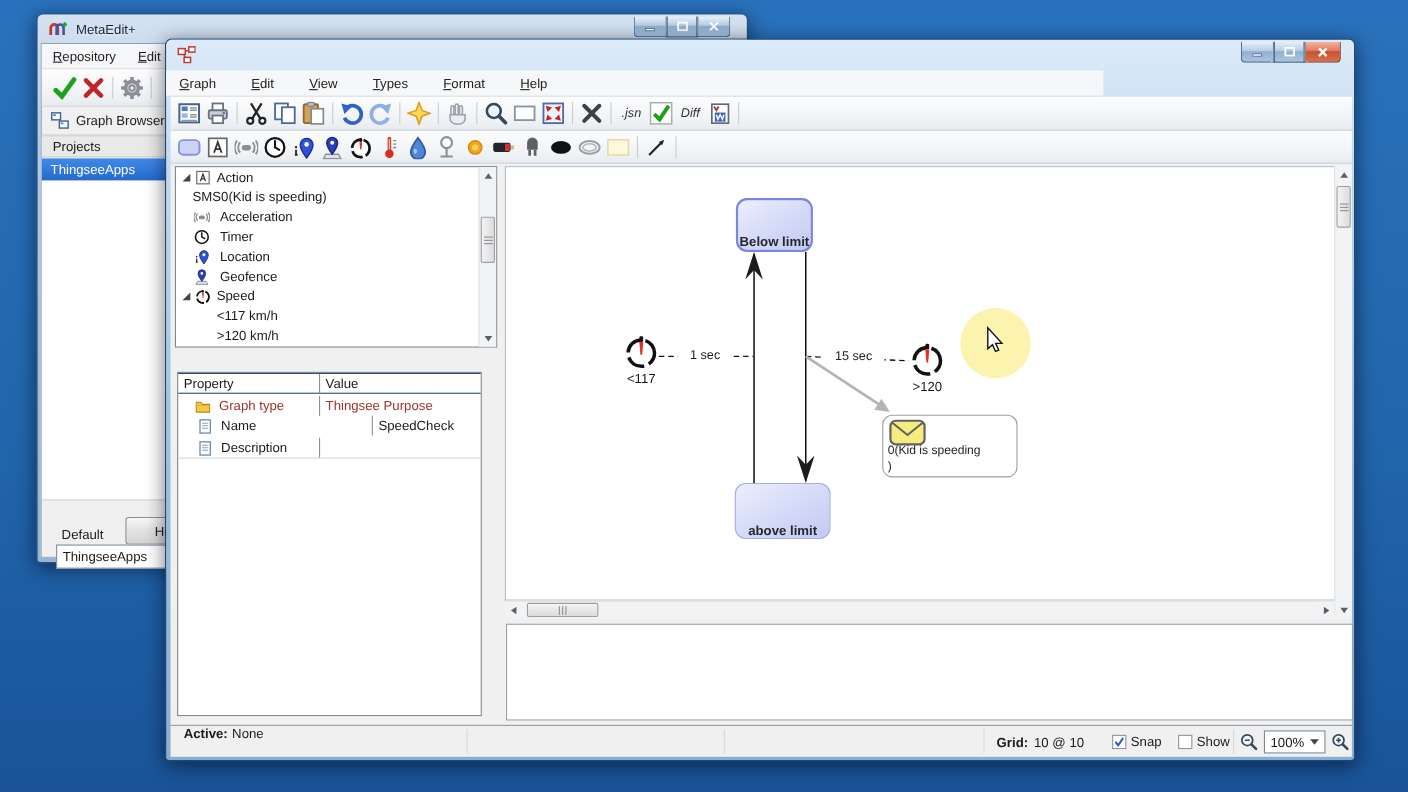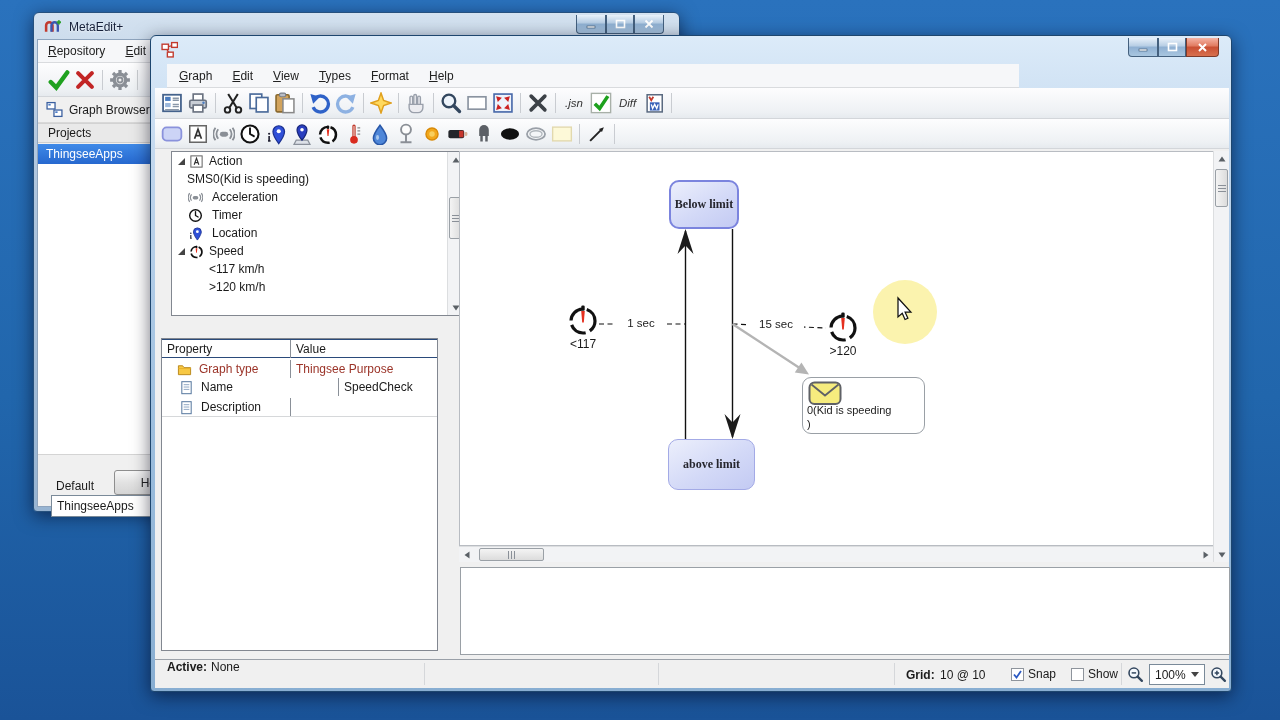--- a/index.html
+++ b/index.html
@@ -39,23 +39,23 @@
   .sb-btn { position:absolute; width:15px; height:15px; background:#f2f3f5; display:flex; align-items:center; justify-content:center; }
   .sb-thumb { position:absolute; background:linear-gradient(90deg,#f4f4f4,#dcdcdc); border:1px solid #9aa0a6; border-radius:2px; }
   .sb-thumbh { background:linear-gradient(180deg,#f4f4f4,#dcdcdc); }
   .grip { display:flex; gap:2px; align-items:center; justify-content:center; width:100%; height:100%; }
   .grip i { width:1px; height:8px; background:#8a9098; }
   .griph i { width:8px; height:1px; background:#8a9098; }
   
   .pcell { display:flex; align-items:center; height:18px; }
   .maroon { color:#9b3328; }
   
-  .state-node { position:absolute; border-radius:10px; text-align:center; display:flex; align-items:center;
+  .state-node { position:absolute; border-radius:10px; text-align:center; display:flex; align-items:flex-end;
                 justify-content:center; font-weight:bold; color:#26262e;
-                background:linear-gradient(150deg,#eceffc 0%,#d3d9f7 55%,#c3caf3 100%);font-family:Liberation Serif, serif; }
+                background:linear-gradient(150deg,#eceffc 0%,#d3d9f7 55%,#c3caf3 100%); }
   .canvas-label { position:absolute; text-align:center; }
   .dash-label { position:absolute; background:#fff; text-align:center; font-size:11.5px; color:#222; }
   
   .statusbar { position:absolute; background:#f0f0f0; border-top:1px solid #9aa0a8; display:flex; align-items:flex-start; font-size:12px; }
   .st-sep { position:absolute; top:3px; bottom:3px; width:1px; background:#d5d7da; }
   .chk { width:13px; height:13px; background:#fff; border:1px solid #8e949c; display:inline-flex; align-items:center; justify-content:center; margin-right:4px; }
   .combo { background:#fff; border:1px solid #7a8a99; display:flex; align-items:center; justify-content:space-between; padding:0 5px; }
   .tri-down { width:0; height:0; border-left:4px solid transparent; border-right:4px solid transparent; border-top:5px solid #444; }
   .btn7 { background:linear-gradient(180deg,#f7f7f7,#e2e2e2 50%,#d5d5d5); border:1px solid #8e8e8e; border-radius:3px;
           display:flex; align-items:center; justify-content:center; color:#222; }
@@ -375,21 +375,21 @@
           <rect x="1.5" y="1.5" width="8" height="7" fill="none" stroke="#fff" stroke-width="1.6"></rect>
         </svg>
     </div>
     <div class="capbtn last close-red" style="width:33px">
       <svg width="11" height="11">
           <path d="M2 2 L9 9 M9 2 L2 9" stroke="#fff" stroke-width="2"></path>
         </svg>
     </div>
   </div>
 
-  <div class="menubar" style="left:16px; top:28px; width:852px; height:24px; padding-left:2px;">
+  <div class="menubar" style="left:0; top:28px; width:852px; height:24px; padding-left:2px;gap:12px;">
     <span class="menu-item">Graph</span>
     <span class="menu-item">Edit</span>
     <span class="menu-item">View</span>
     <span class="menu-item">Types</span>
     <span class="menu-item">Format</span>
     <span class="menu-item">Help</span>
   </div>
 
   <div class="toolbar" style="left:4px; top:52px; width:1074px; height:31px;font-style:italic;">
     <span class="tbtn">
@@ -564,21 +564,21 @@
     <span class="tbtn">
         <svg class="i24">
           <use href="#sym-arrowline"></use>
         </svg>
       </span>
     <span class="tb-sep"></span>
   </div>
 
   <div class="abs" style="left:4px; top:113px; width:1074px; height:510px; background:#f0f0f0;"></div>
 
-  <div class="panel-white" style="left:20px; top:115px; width:293px; height:165px;">
+  <div class="panel-white" style="left:8px; top:115px; width:293px; height:165px;">
     <div class="abs" style="left:0; top:0; right:16px; bottom:0; overflow:hidden;">
       <div class="trow">
         <svg class="texp">
             <use href="#sym-expander"></use>
           </svg>
         <svg class="i14 ticon">
             <use href="#sym-actionA"></use>
           </svg>
         <span style="margin-left:5px">Action</span>
       </div>
@@ -595,20 +595,26 @@
         <svg class="i14" style="margin-left:16px">
             <use href="#sym-clock"></use>
           </svg>
         <span style="margin-left:9px">Timer</span>
       </div>
       <div class="trow">
         <svg class="i14" style="margin-left:16px">
             <use href="#sym-pin"></use>
           </svg>
         <span style="margin-left:9px">Location</span>
+      </div>
+      <div class="trow">
+        <svg class="i14" style="margin-left:16px">
+            <use href="#sym-marker"></use>
+          </svg>
+        <span style="margin-left:9px">Geofence</span>
       </div>
       <div class="trow">
         <svg class="texp">
             <use href="#sym-expander"></use>
           </svg>
         <svg class="i14 ticon">
             <use href="#sym-gauge16"></use>
           </svg>
         <span style="margin-left:5px">Speed</span>
       </div>

